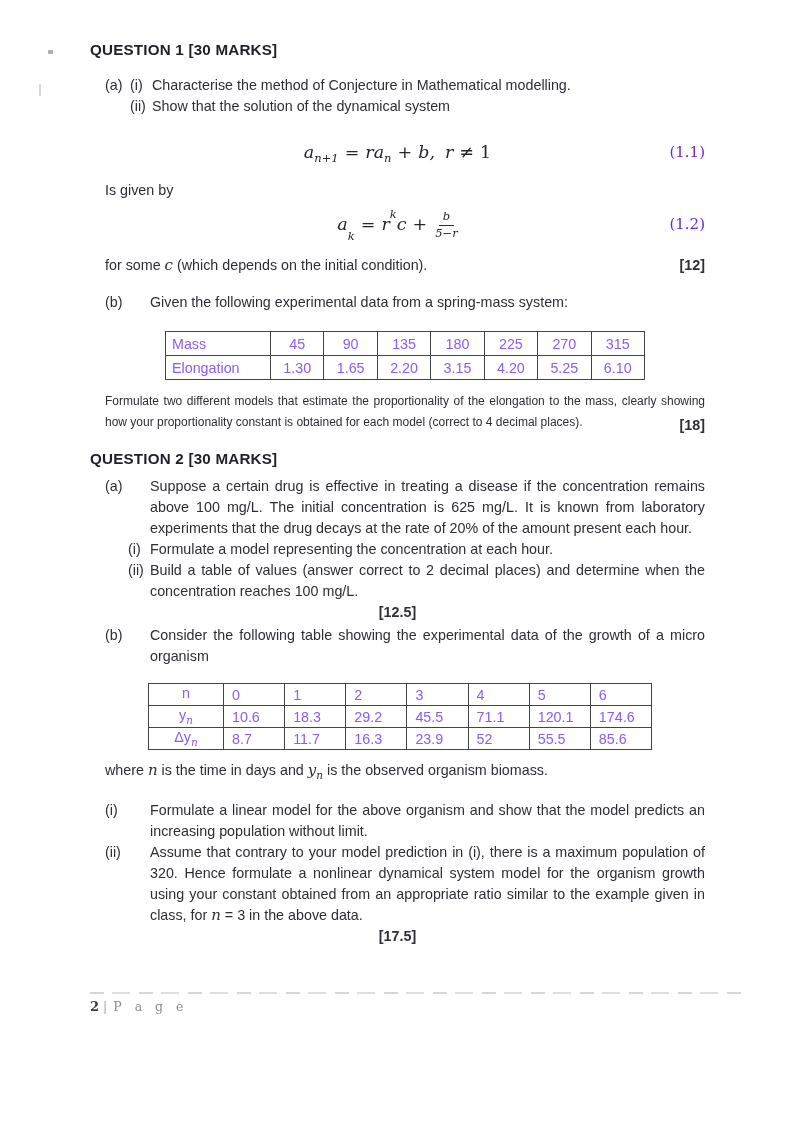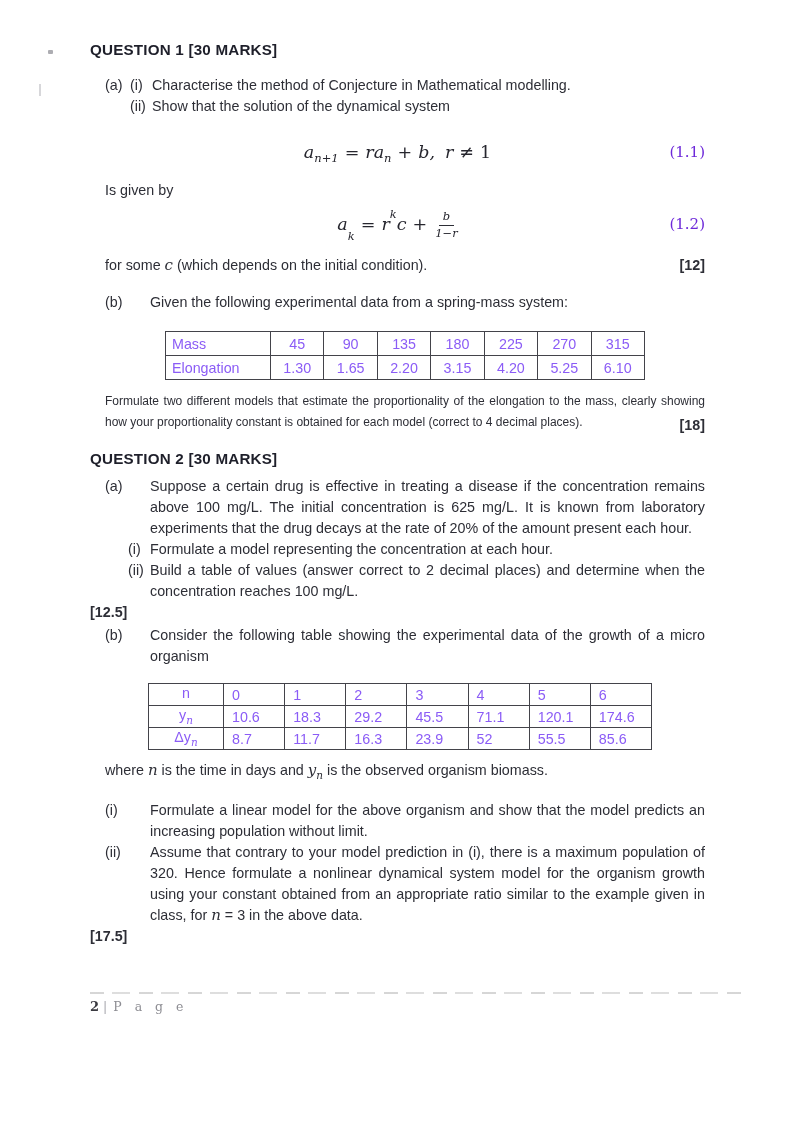--- a/index.html
+++ b/index.html
@@ -9,21 +9,21 @@
   .qhead{font-size:15.2px;font-weight:700;color:#1e1f2a;margin:0;line-height:19px;letter-spacing:.2px;}
   .row{display:flex;align-items:flex-start;font-size:14.3px;line-height:21px;}
   .sp15{flex:none;width:15px;}
   .sp38{flex:none;width:38px;}
   .w25{flex:none;width:25px;}
   .w22{flex:none;width:22px;}
   .w45{flex:none;width:45px;}
   .txt{flex:1;}
   .just{text-align:justify;}
   .marks{font-weight:700;margin-left:auto;flex:none;}
-  .marksline{text-align:left;font-weight:700;font-size:14.3px;line-height:21px;}
+  .marksline{text-align:center;font-weight:700;font-size:14.3px;line-height:21px;}
   .rel{position:relative;}
   .rel p{margin:0;font-size:12px;line-height:21px;}
   .abs-marks{position:absolute;right:0;bottom:0;font-weight:700;font-size:14.3px;}
   
   .eqrow{position:relative;display:flex;justify-content:center;align-items:center;}
   .eq{font-family:"DejaVu Serif",serif;font-size:17.5px;color:#26262e;display:inline-flex;align-items:center;}
   .mi{font-style:italic;}
   .mo{font-style:normal;margin:0 6px;}
   .gap{margin-left:10px;}
   sub.ms{font-family:"DejaVu Serif",serif;font-style:italic;font-size:11.5px;line-height:0;align-self:flex-end;transform:translateY(-4px);}
@@ -105,21 +105,21 @@
       <span class="eq">
           <span class="mi">a</span>
           <sub class="ms">k</sub>
           <span class="mo">=</span>
           <span class="mi">r</span>
           <sup class="mp">k</sup>
           <span class="mi">c</span>
           <span class="mo">+</span>
           <span class="frac">
             <span class="fn">b</span>
-            <span class="fd">1−r</span>
+            <span class="fd">5−r</span>
           </span>
         </span>
       <span class="eqnum">(1.2)</span>
     </div>
 
     <div class="row" style="margin-top:10px">
       <span class="sp15"></span>
       <span><span>for some </span><span class="imath">c</span><span> (which depends on the initial condition).</span></span>
       <span class="marks">[12]</span>
     </div>

